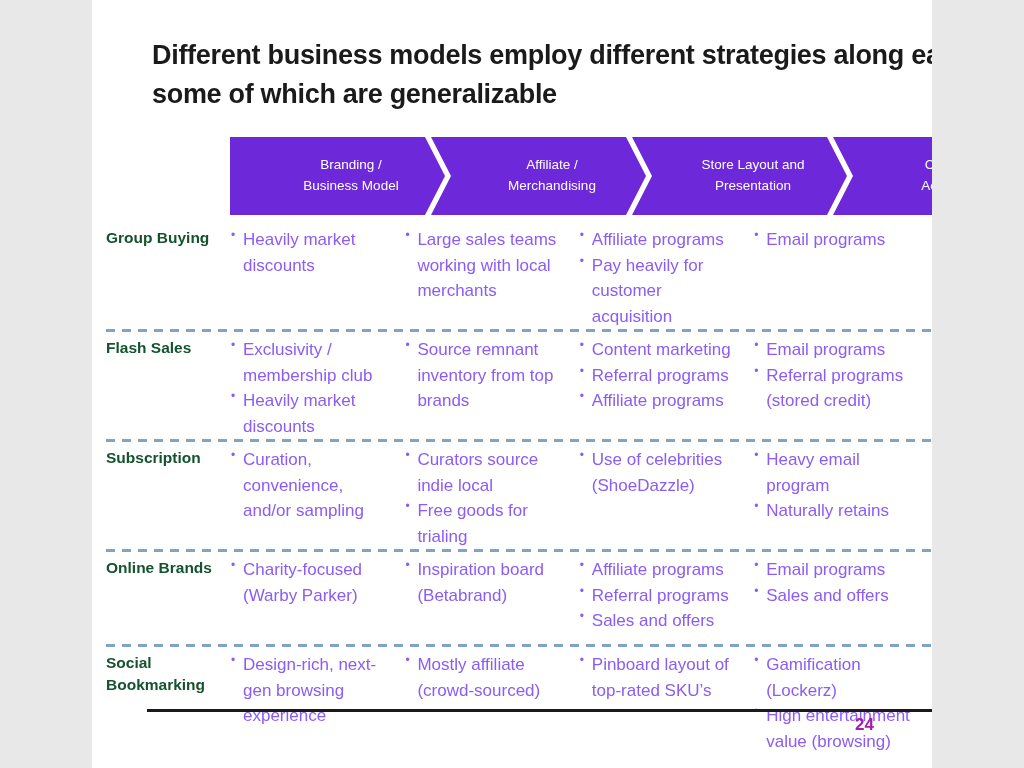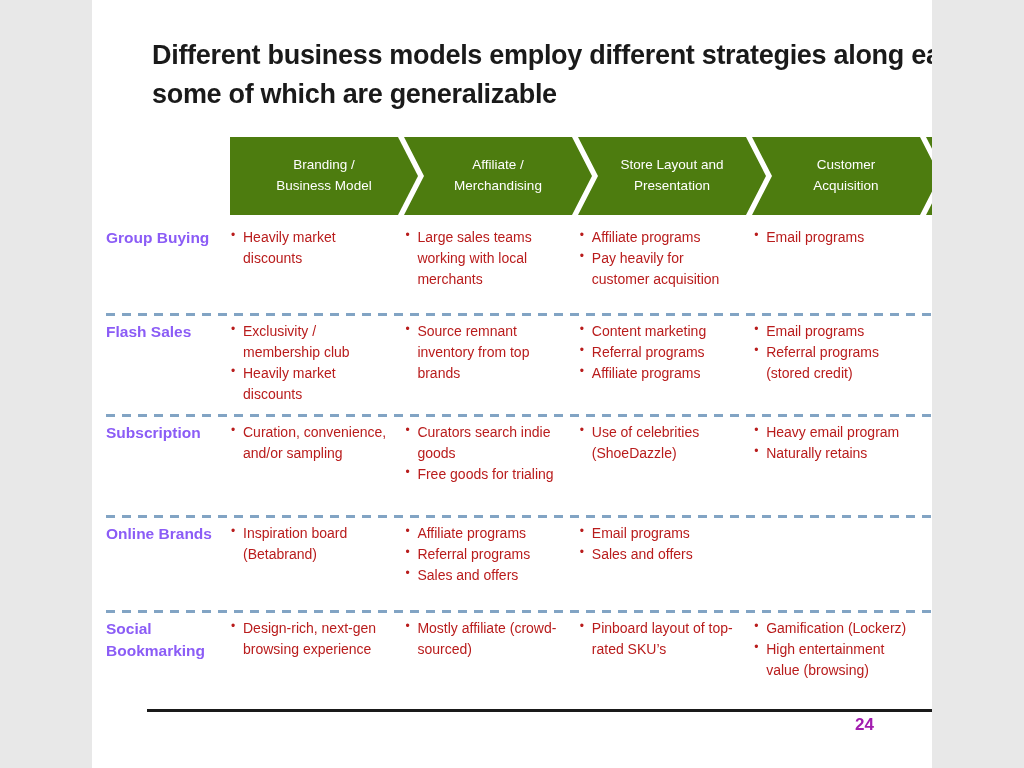--- a/index.html
+++ b/index.html
@@ -12,24 +12,25 @@
     position:absolute; left:60px; top:36px; width:945px;
     font-size:27px; font-weight:bold; color:#1a1a1a;
     line-height:1.45; letter-spacing:-0.3px;
   }
   
   .chevband {
     position:absolute; left:138px; top:137px; width:884px; height:78px;
     display:flex; align-items:stretch;
   }
   .chev {
-    width:188px; flex:0 0 188px; background:#4d7c0f; color:#ffffff;
+    width:188px; flex:0 0 188px; background:#6d28d9; color:#ffffff;
     display:flex; flex-direction:column; align-items:center; justify-content:center;
     text-align:left; font-size:13.5px; line-height:1.55;
     clip-path: polygon(0 0, calc(100% - 20px) 0, 100% 50%, calc(100% - 20px) 100%, 0 100%, 20px 50%);
+    padding-left: 27px;
   }
   .chev + .chev { margin-left:-14px; }
   .chev.first {
     clip-path: polygon(0 0, calc(100% - 20px) 0, 100% 50%, calc(100% - 20px) 100%, 0 100%);
   }
   .chev span { padding:0 20px; }
   
   .matrix { position:absolute; left:14px; top:222px; width:996px; }
   .mrow {
     display:grid; grid-template-columns:124px repeat(5, 1fr);
@@ -37,24 +38,24 @@
   }
   .mrow.r0 { min-height:86px; }
   .mrow.r1 { min-height:93px; }
   .mrow.r2 { min-height:93px; }
   .mrow.r3 { min-height:87px; }
   .sep {
     height:3px; margin:0;
     background:repeating-linear-gradient(90deg,#82A4C4 0 9px, transparent 9px 16px);
   }
   .rowlabel {
-    font-size:15.5px; font-weight:bold; color:#8b5cf6; line-height:1.4;
+    font-size:15.5px; font-weight:bold; color:#14532d; line-height:1.4;
     padding-right:10px;
   }
-  .cell { padding-right:16px; font-size:14px; color:#b91c1c; line-height:1.5; }
+  .cell { padding-right:16px; font-size:17px; color:#8b5cf6; line-height:1.5; }
   .bullet { position:relative; padding-left:13px; }
   .bullet::before { content:"\2022"; position:absolute; left:1px; top:-1px; font-size:12px; }
   
   .line-thick { position:absolute; left:55px; top:709px; width:813px; height:3px; background:#1a1a1a; }
   .line-thin  { position:absolute; left:881px; top:710px; width:85px; height:2px; background:#333333; }
   .pagenum {
     position:absolute; right:58px; top:715px; font-size:17px; font-weight:bold; color:#a21caf;
   }
 </style>
 </head>
@@ -127,35 +128,38 @@
       </div>
     </div>
     <div class="sep"></div>
 
     <div class="mrow r2">
       <div class="rowlabel">Subscription</div>
       <div class="cell">
         <div class="bullet">Curation, convenience, and/or sampling</div>
       </div>
       <div class="cell">
-        <div class="bullet">Curators search indie goods</div>
+        <div class="bullet">Curators source indie local</div>
         <div class="bullet">Free goods for trialing</div>
       </div>
       <div class="cell">
         <div class="bullet">Use of celebrities (ShoeDazzle)</div>
       </div>
       <div class="cell">
         <div class="bullet">Heavy email program</div>
         <div class="bullet">Naturally retains</div>
       </div>
     </div>
     <div class="sep"></div>
 
     <div class="mrow r3">
       <div class="rowlabel">Online Brands</div>
+      <div class="cell">
+        <div class="bullet">Charity-focused (Warby Parker)</div>
+      </div>
       <div class="cell">
         <div class="bullet">Inspiration board (Betabrand)</div>
       </div>
       <div class="cell">
         <div class="bullet">Affiliate programs</div>
         <div class="bullet">Referral programs</div>
         <div class="bullet">Sales and offers</div>
       </div>
       <div class="cell">
         <div class="bullet">Email programs</div>

